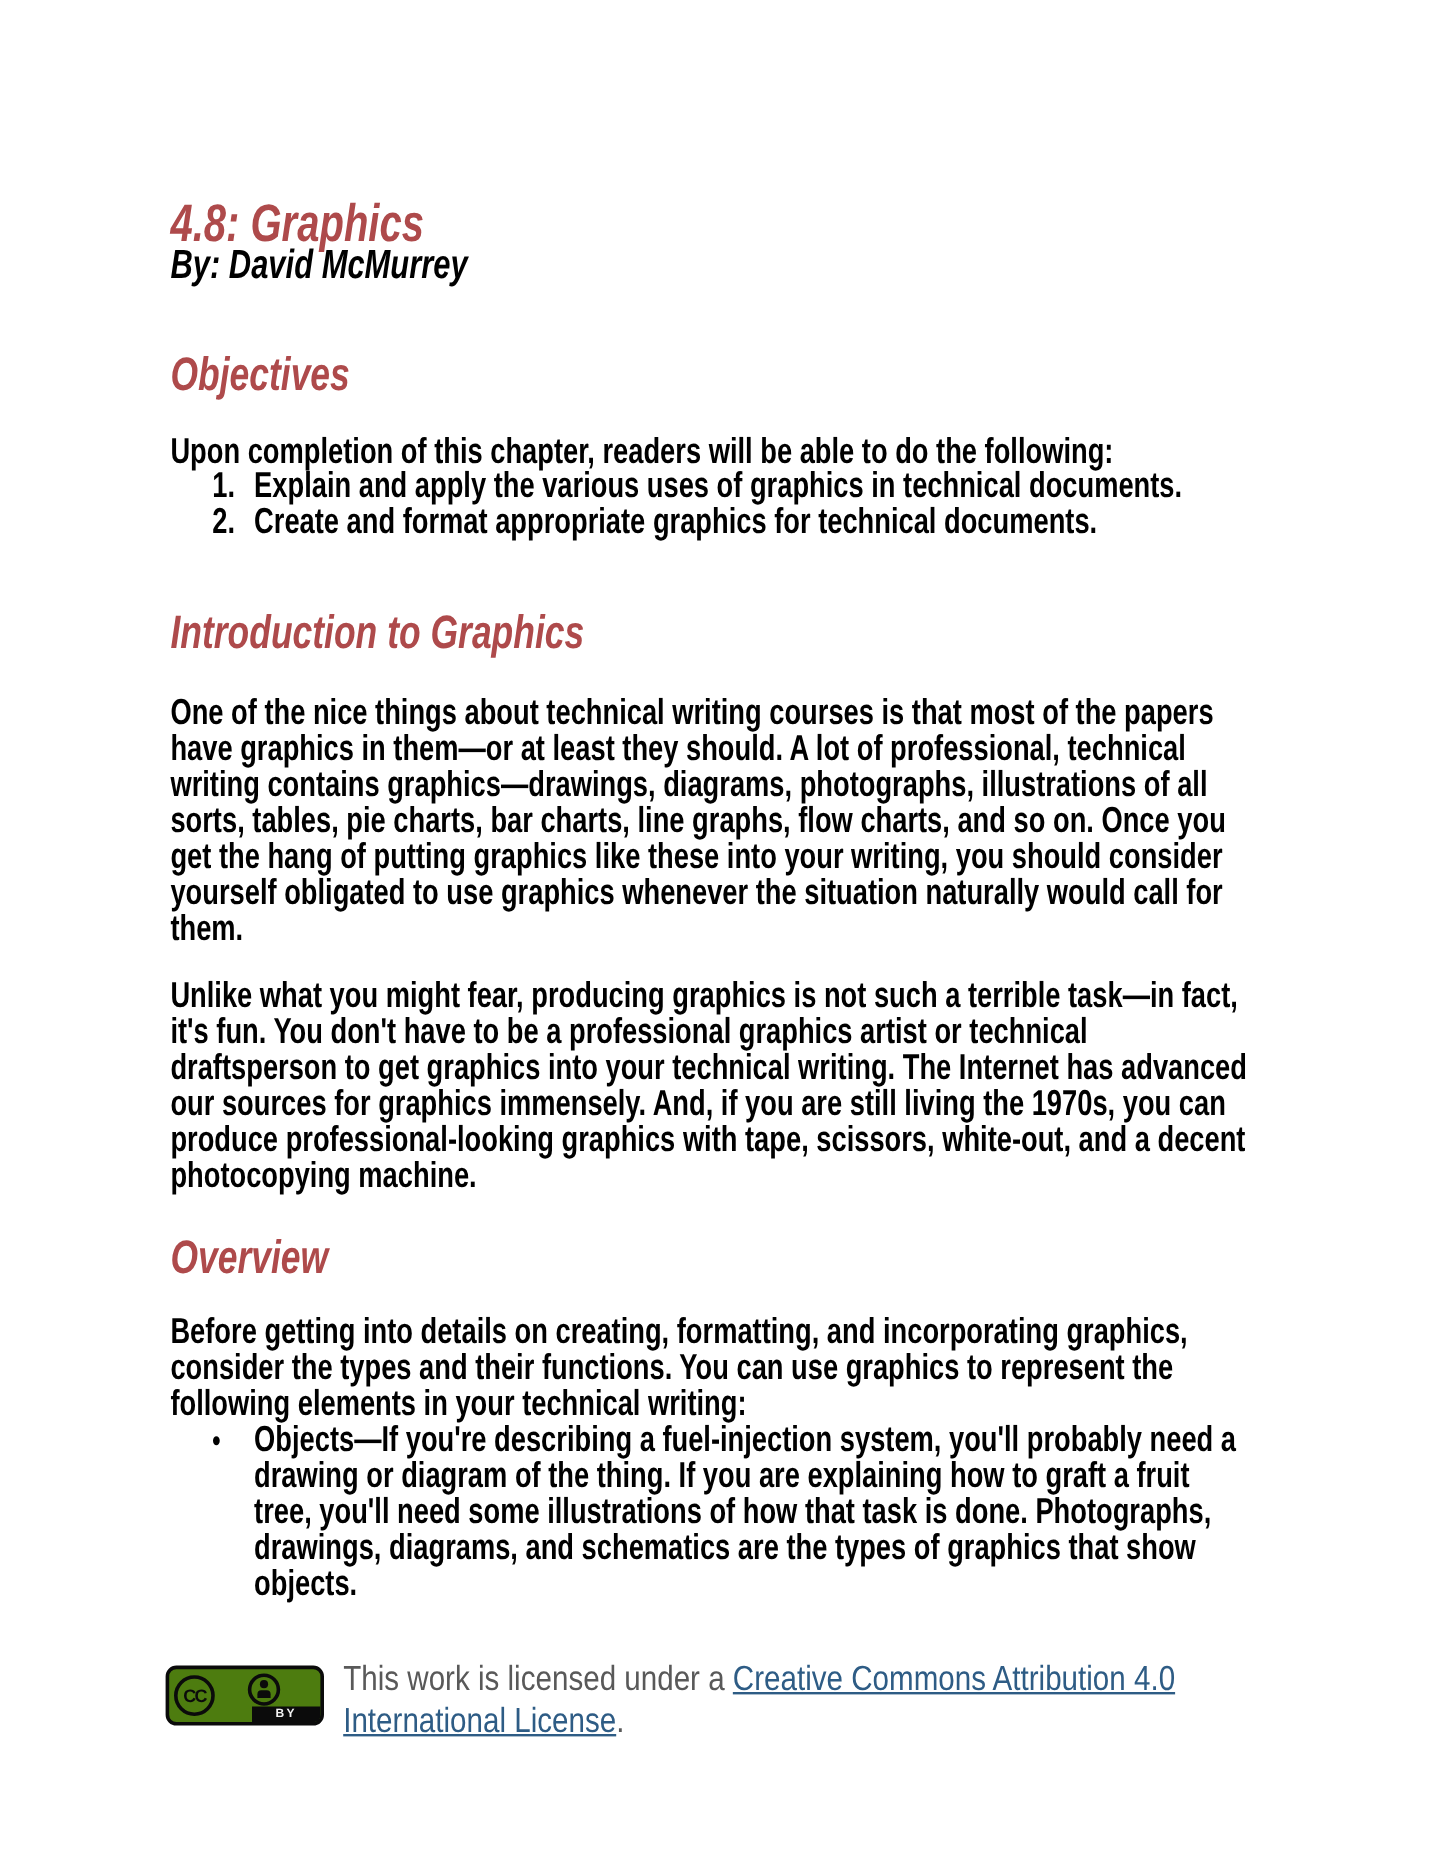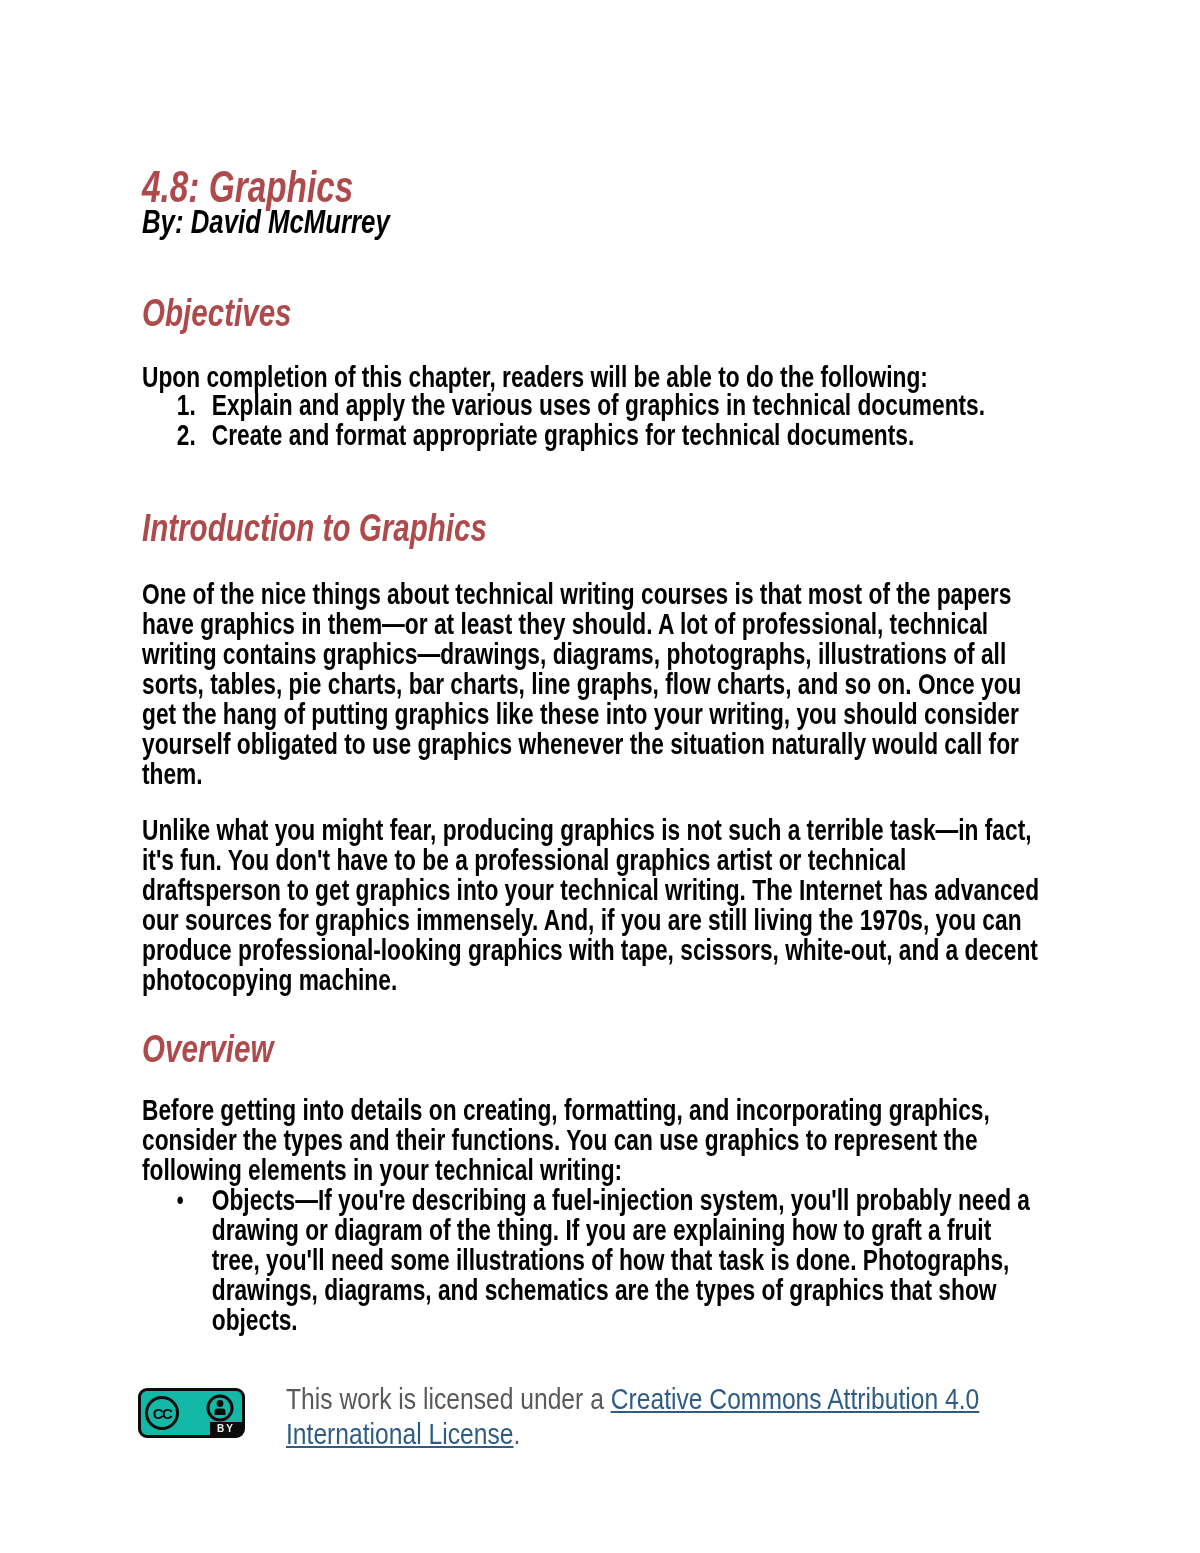--- a/index.html
+++ b/index.html
@@ -58,22 +58,22 @@
     margin-left: 46px;
     text-align: left;
   }
   .bullet-list .li-marker { font-size: 26px; }
   .li-text { flex: 1 1 auto; }
 
   
   .cc-badge {
     position: absolute;
     left: 138px; top: 1388px;
-    width: 107px; height: 50px;
-    background: #14b8a6;
+    width: 132px; height: 50px;
+    background: #4d7c0f;
     border: 3px solid #0b0b0b;
     border-radius: 9px;
     box-sizing: border-box;
   }
   .cc-logo {
     position: absolute;
     left: 4px; top: 5px;
     width: 28px; height: 28px;
     border: 3px solid #0b0b0b;
     border-radius: 50%;

